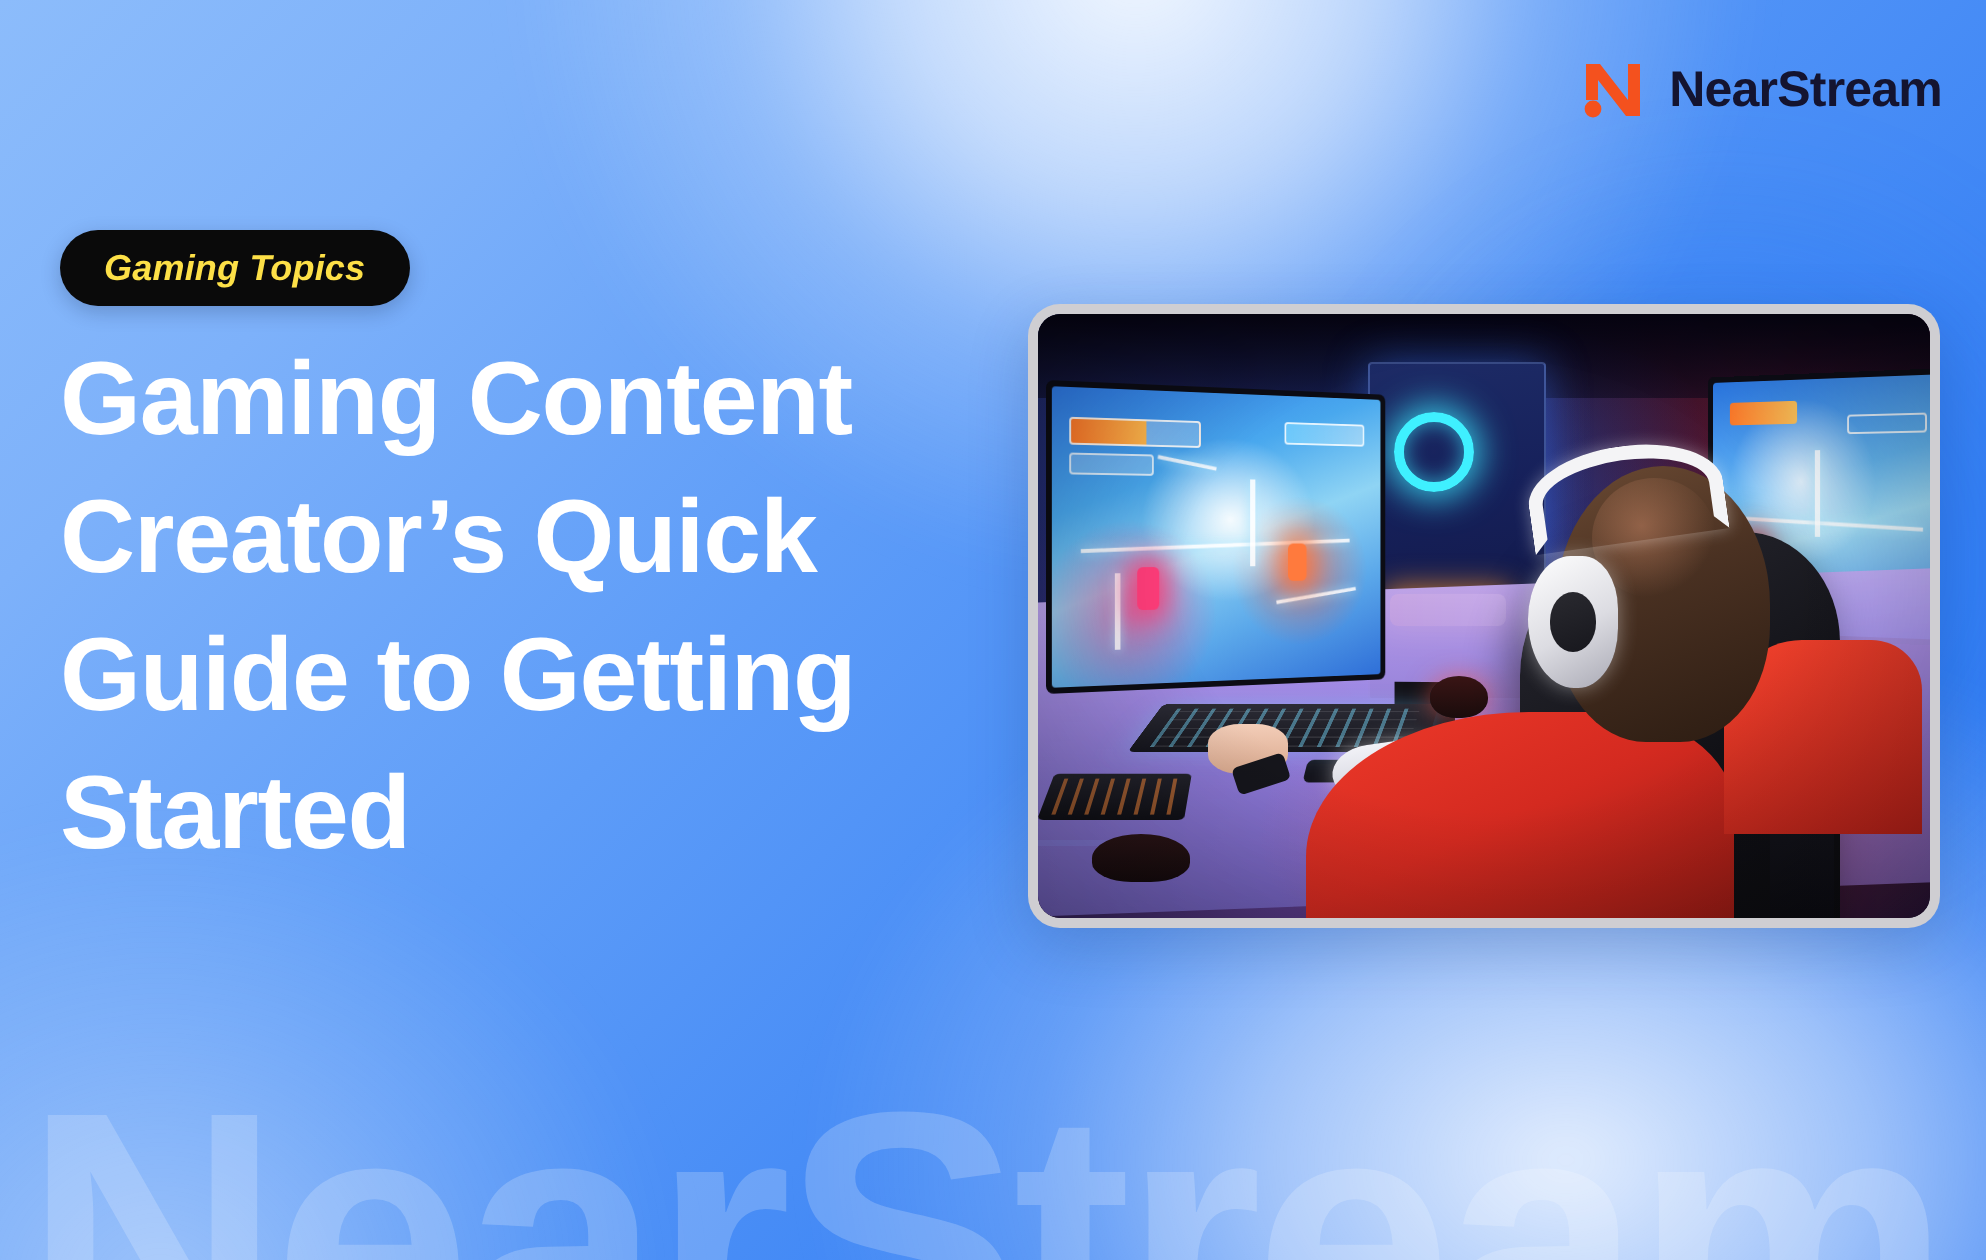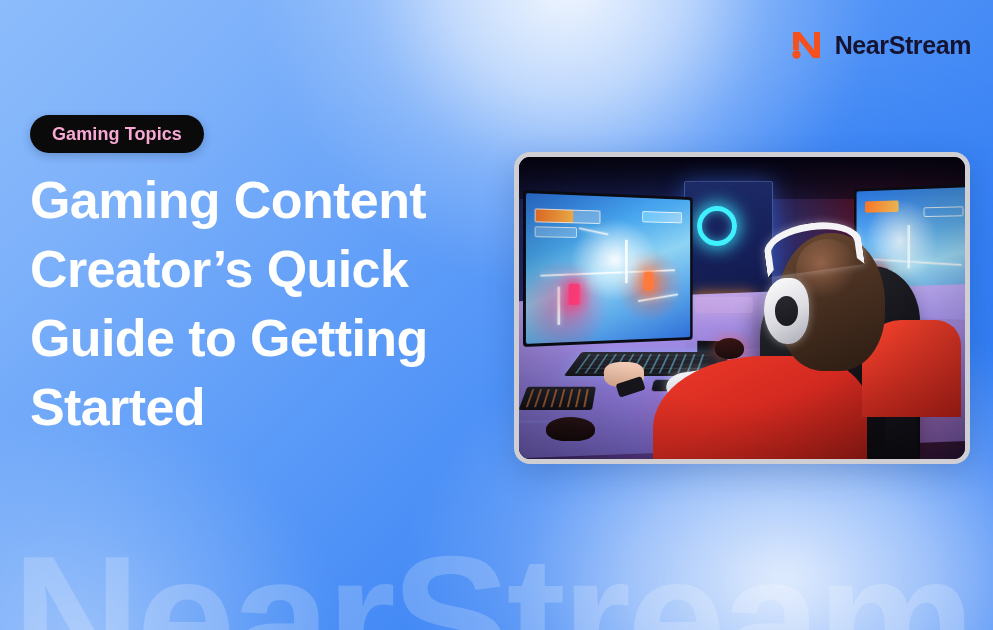--- a/index.html
+++ b/index.html
@@ -105,23 +105,24 @@
     position:absolute;
     left: 30px; top: 115px;
     display:inline-flex; align-items:center;
     height: 38px;
     padding: 0 22px;
     border-radius: 999px;
     background: #0a0a0a;
     box-shadow: 0 3px 10px rgba(10,20,50,0.22);
   }
   .badge-label {
-    color: #f9a8d4;
+    color: #fde047;
     font-size: 18px;
     font-weight: 700;
+    font-style: italic;
     letter-spacing: 0.1px;
   }
 
   
   .headline {
     position:absolute;
     left: 30px; top: 166px;
     width: 470px;
     color: #ffffff;
     font-size: 52px;

